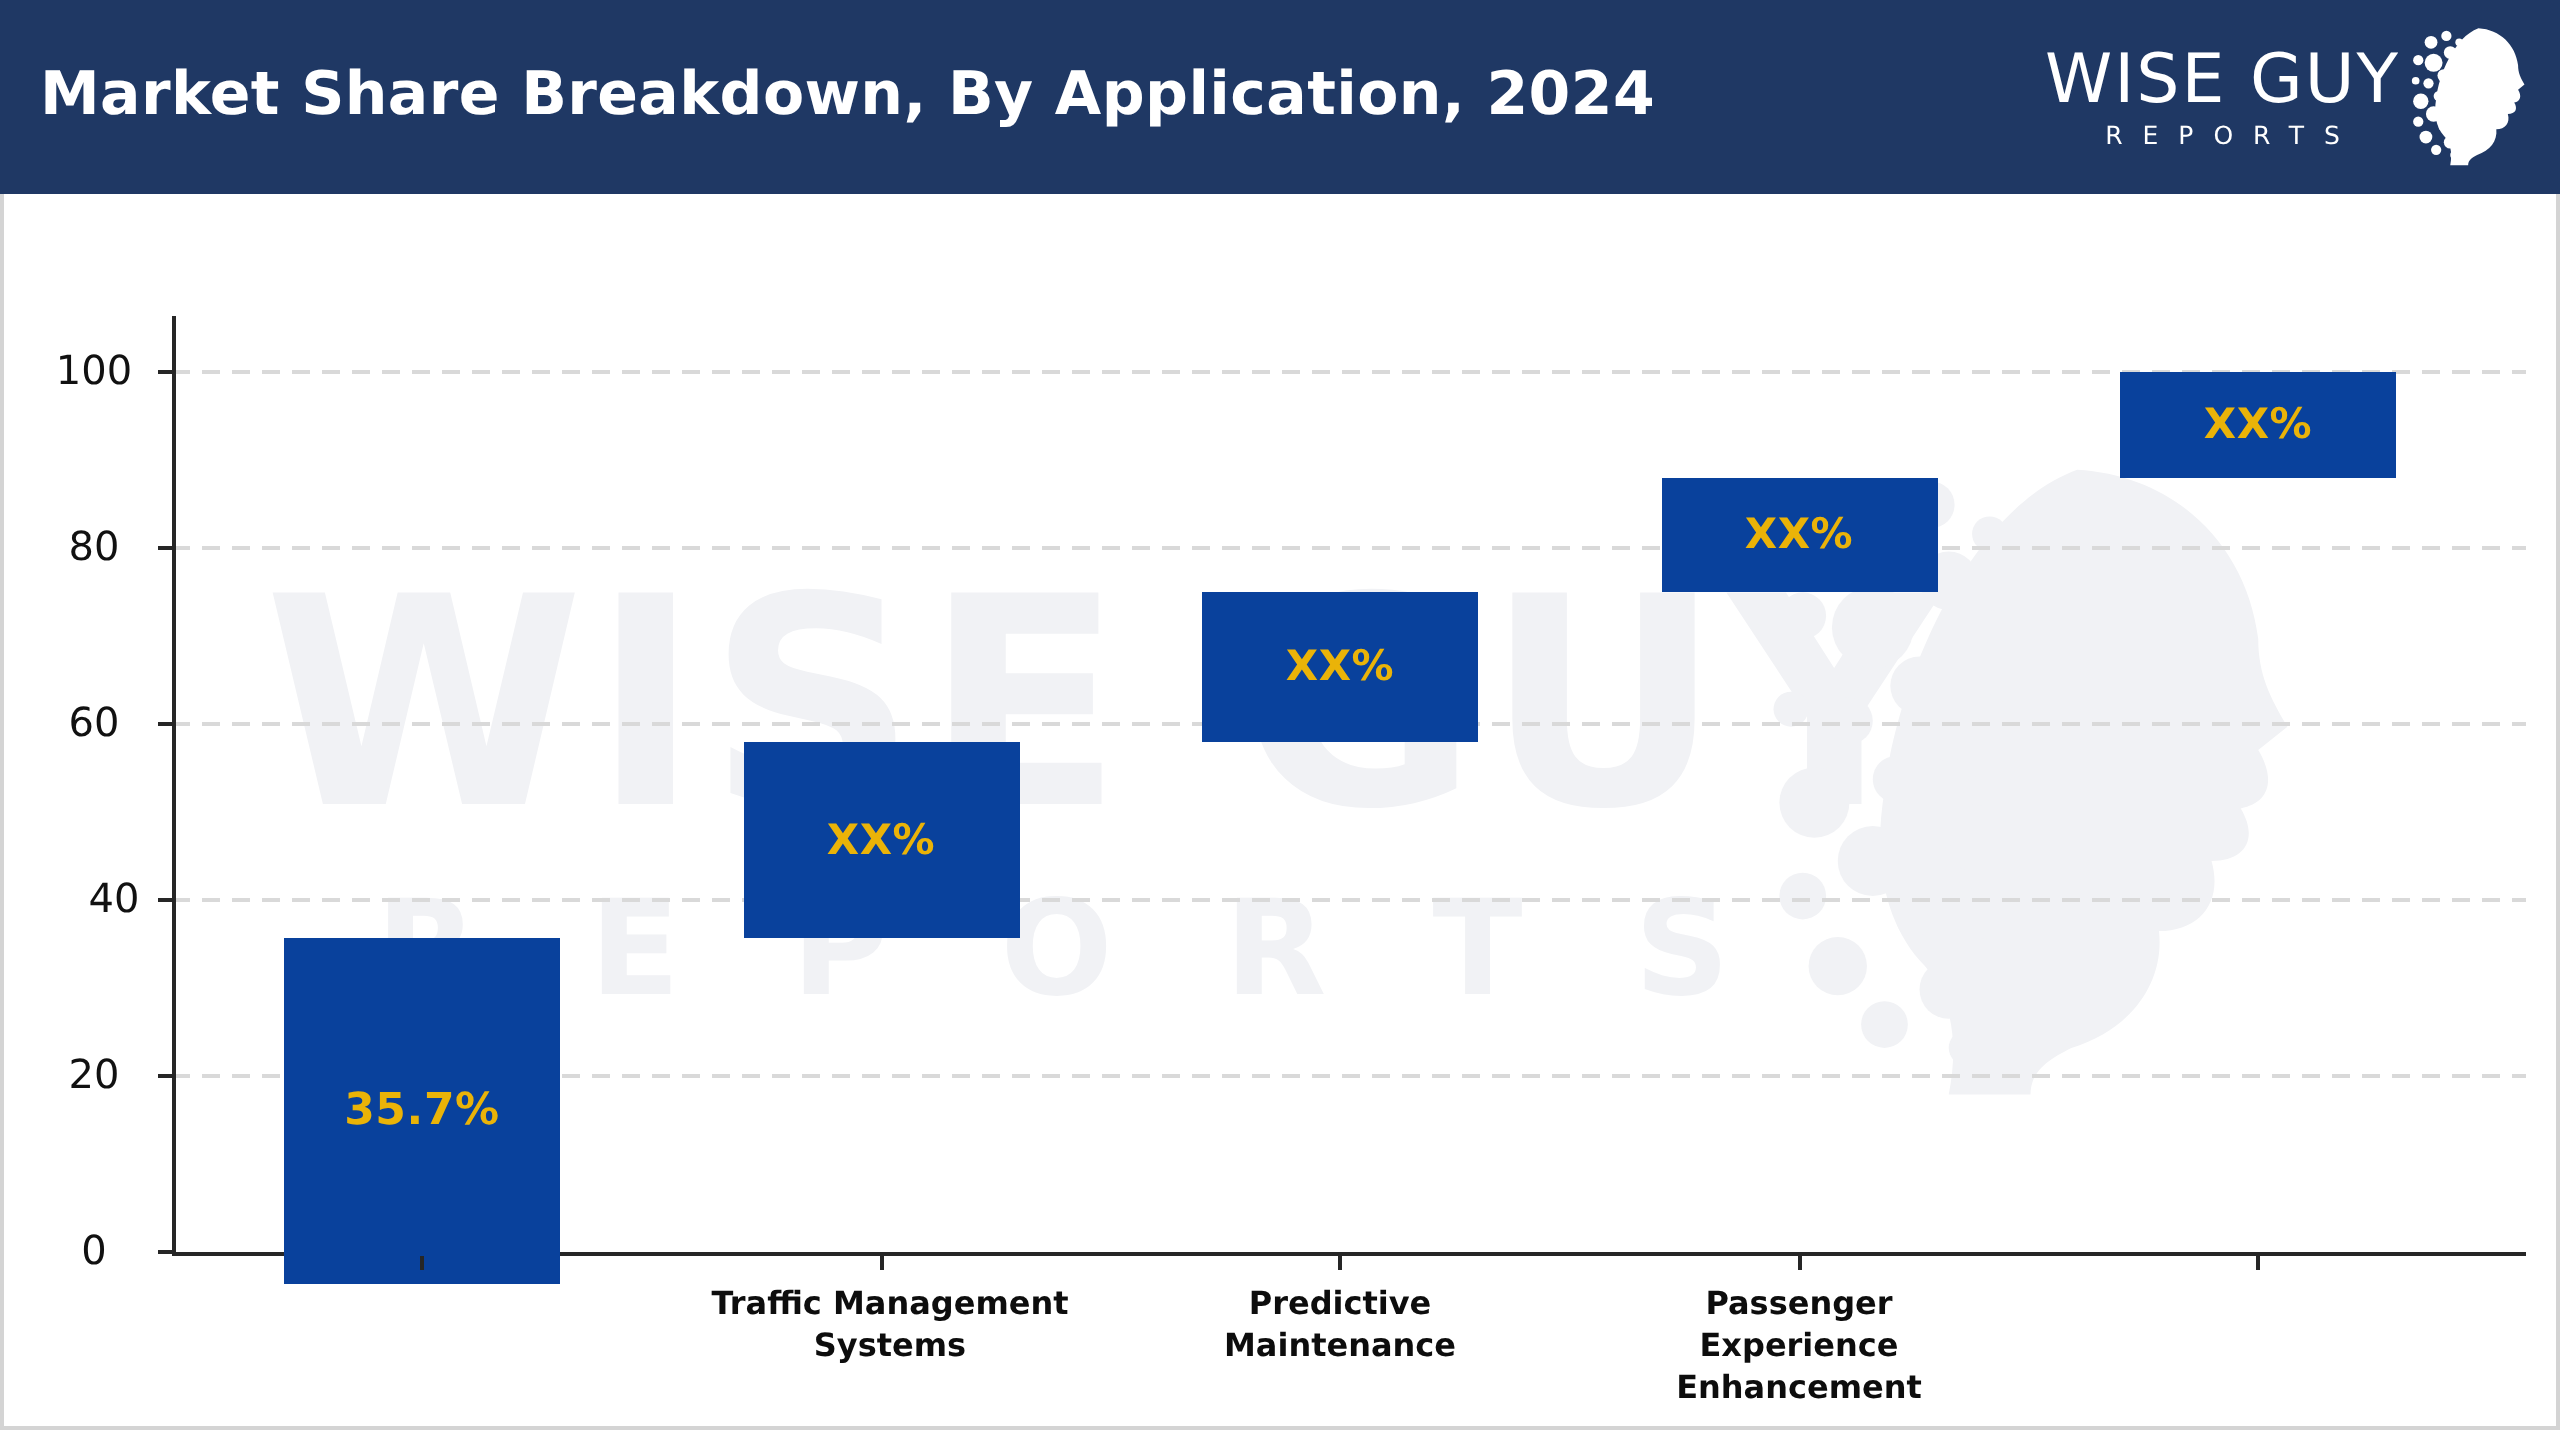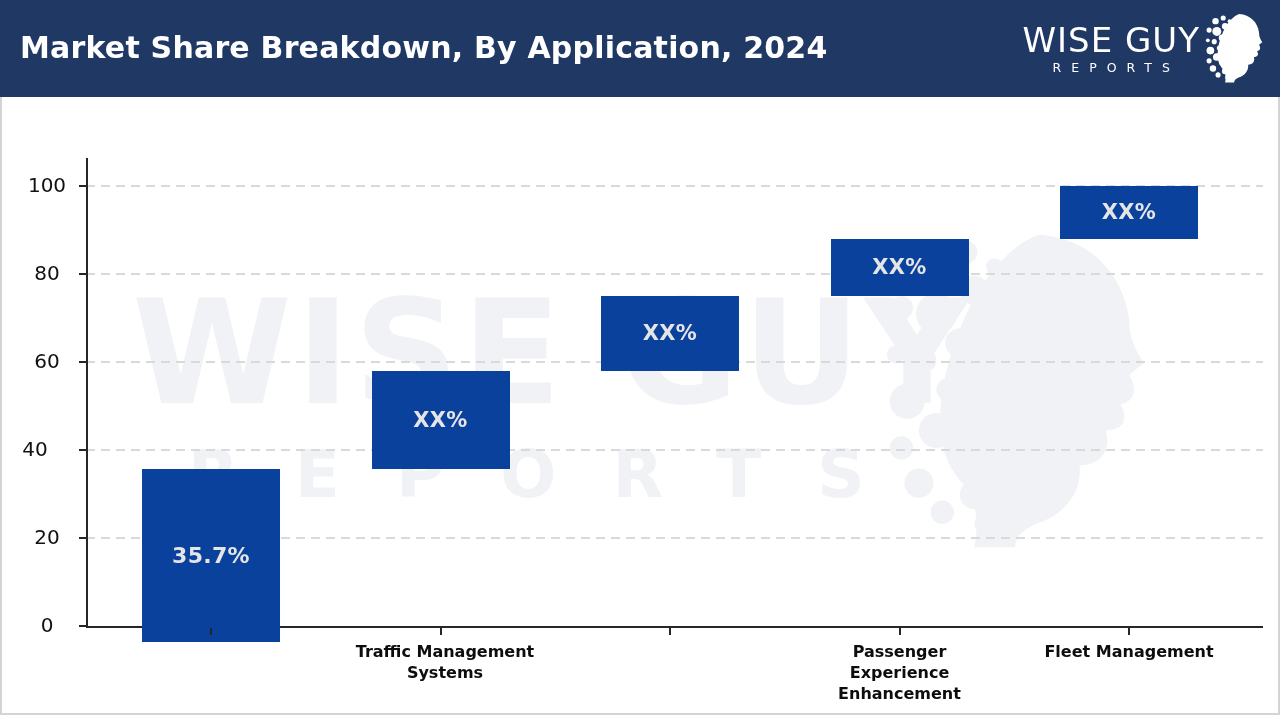--- a/index.html
+++ b/index.html
@@ -30,21 +30,21 @@
   .head-fill-gray{fill:var(--c-wm);}
   
   #plot{position:absolute;left:0;top:0;width:1280px;height:720px;z-index:2;}
   .gridline{position:absolute;height:2px;z-index:2;
     background:repeating-linear-gradient(90deg,var(--c-grid) 0 9px,transparent 9px 15px);}
   .spine{position:absolute;background:var(--c-axis);z-index:3;}
   .ytick{position:absolute;width:7px;height:2px;background:var(--c-axis);z-index:3;}
   .xtick{position:absolute;width:2px;height:7px;background:var(--c-axis);z-index:3;}
   .ylabel{position:absolute;width:58px;text-align:center;font-size:20px;color:#111;z-index:3;}
   .bar{position:absolute;background:var(--c-bar);z-index:3;display:flex;align-items:center;justify-content:center;}
-  .bar-label{color:#e5e5e5;font-weight:bold;font-size:21px;letter-spacing:.3px;text-align:right;}
+  .bar-label{color:#eab308;font-weight:bold;font-size:21px;letter-spacing:.3px;text-align:right;}
   .cat-label{position:absolute;width:240px;text-align:center;font-size:16px;font-weight:bold;
     color:#0d0d0d;line-height:1.3;white-space:pre-line;z-index:3;}
   
   #frame{position:absolute;left:0;top:97px;width:1276px;height:616px;z-index:9;pointer-events:none;
     border-left:2px solid var(--c-frame);border-right:2px solid var(--c-frame);border-bottom:2px solid var(--c-frame);}
 </style>
 </head>
 <body style="--c-header: #1f3864; --c-bar: #09419c; --c-grid: #d9d9d9; --c-axis: #262626; --c-wm: #f1f2f5; --c-frame: #d4d4d4;">
 
 <svg width="0" height="0" style="position:absolute" aria-hidden="true">
@@ -92,21 +92,21 @@
 </div>
 
 <div id="plot">
     <div class="ytick" style="left: 79px; top: 625px;"></div>
     <div class="ylabel" style="left: 18px; top: 613px;">0</div>
     <div class="gridline" style="left: 86px; top: 537px; width: 1177px;"></div>
     <div class="ytick" style="left: 79px; top: 537px;"></div>
     <div class="ylabel" style="left: 18px; top: 525px;">20</div>
     <div class="gridline" style="left: 86px; top: 449px; width: 1177px;"></div>
     <div class="ytick" style="left: 79px; top: 449px;"></div>
-    <div class="ylabel" style="left: 6px; top: 437px;">40</div>
+    <div class="ylabel" style="left: 28px; top: 437px;">40</div>
     <div class="gridline" style="left: 86px; top: 361px; width: 1177px;"></div>
     <div class="ytick" style="left: 79px; top: 361px;"></div>
     <div class="ylabel" style="left: 18px; top: 349px;">60</div>
     <div class="gridline" style="left: 86px; top: 273px; width: 1177px;"></div>
     <div class="ytick" style="left: 79px; top: 273px;"></div>
     <div class="ylabel" style="left: 18px; top: 261px;">80</div>
     <div class="gridline" style="left: 86px; top: 185px; width: 1177px;"></div>
     <div class="ytick" style="left: 79px; top: 185px;"></div>
     <div class="ylabel" style="left: 18px; top: 173px;">100</div>
     <div class="spine" style="left: 86px; top: 158px; width: 2px; height: 470px;"></div>
@@ -118,32 +118,33 @@
     <div class="bar" style="left: 371.5px; top: 370.8px; width: 138px; height: 98.12px;">
       <span class="bar-label">XX%</span>
     </div>
     <div class="xtick" style="left: 439.5px; top: 628px;"></div>
     <div class="cat-label" style="left: 325px; top: 642px;">Traffic Management
 Systems</div>
     <div class="bar" style="left: 601px; top: 296px; width: 138px; height: 74.8px;">
       <span class="bar-label">XX%</span>
     </div>
     <div class="xtick" style="left: 669px; top: 628px;"></div>
+    <div class="cat-label" style="left: 550px; top: 642px;">Predictive
+Maintenance</div>
     <div class="bar" style="left: 830.5px; top: 238.8px; width: 138px; height: 57.2px;">
       <span class="bar-label">XX%</span>
     </div>
     <div class="xtick" style="left: 898.5px; top: 628px;"></div>
     <div class="cat-label" style="left: 779.5px; top: 642px;">Passenger
 Experience
 Enhancement</div>
     <div class="bar" style="left: 1060px; top: 186px; width: 138px; height: 52.8px;">
       <span class="bar-label">XX%</span>
     </div>
     <div class="xtick" style="left: 1128px; top: 628px;"></div>
-    <div class="cat-label" style="left: 1009px; top: 642px;">Fleet Management</div>
   </div>
 
 <div id="header">
   <div id="page-title">Market Share Breakdown, By Application, 2024</div>
   <div id="logo">
     <div class="txt">
       <div class="l1">WISE GUY</div>
       <div class="l2">REPORTS</div>
     </div>
     <svg viewBox="0 0 100 115">

